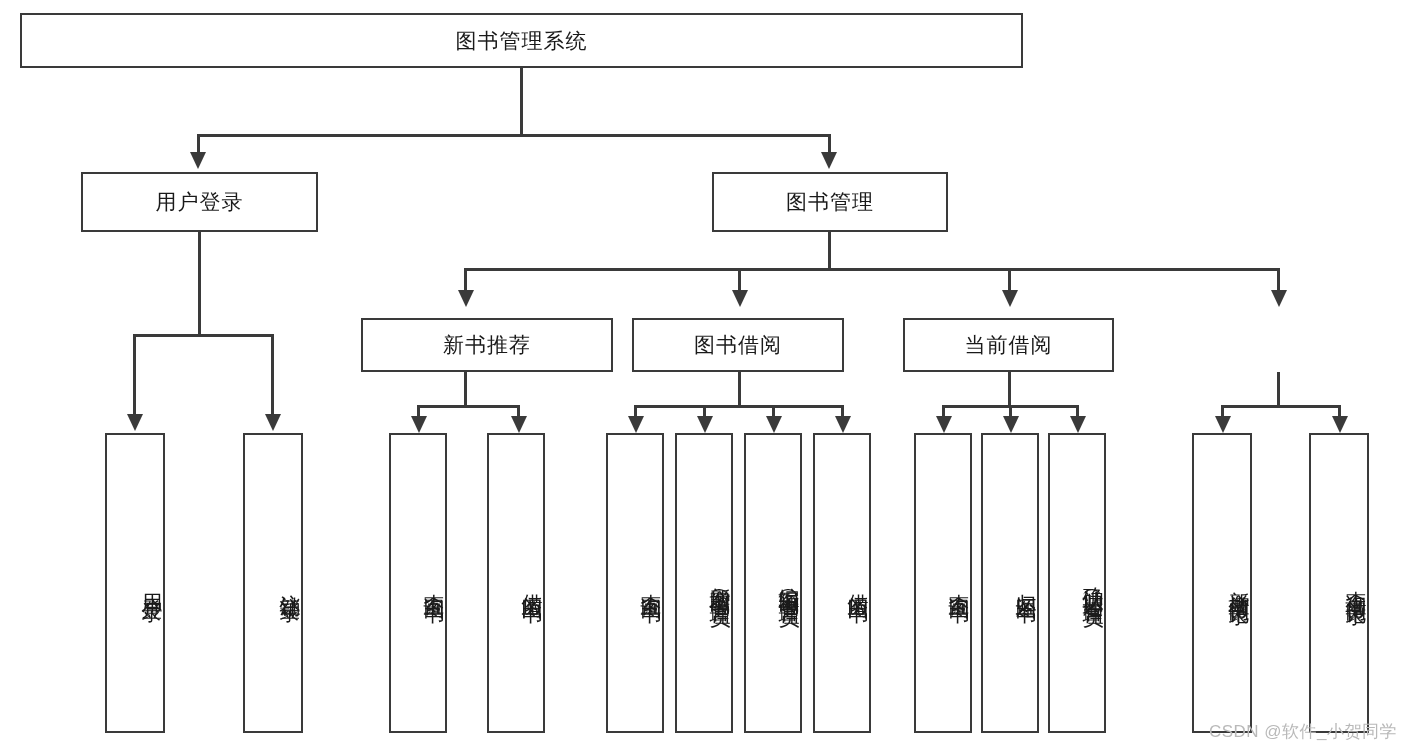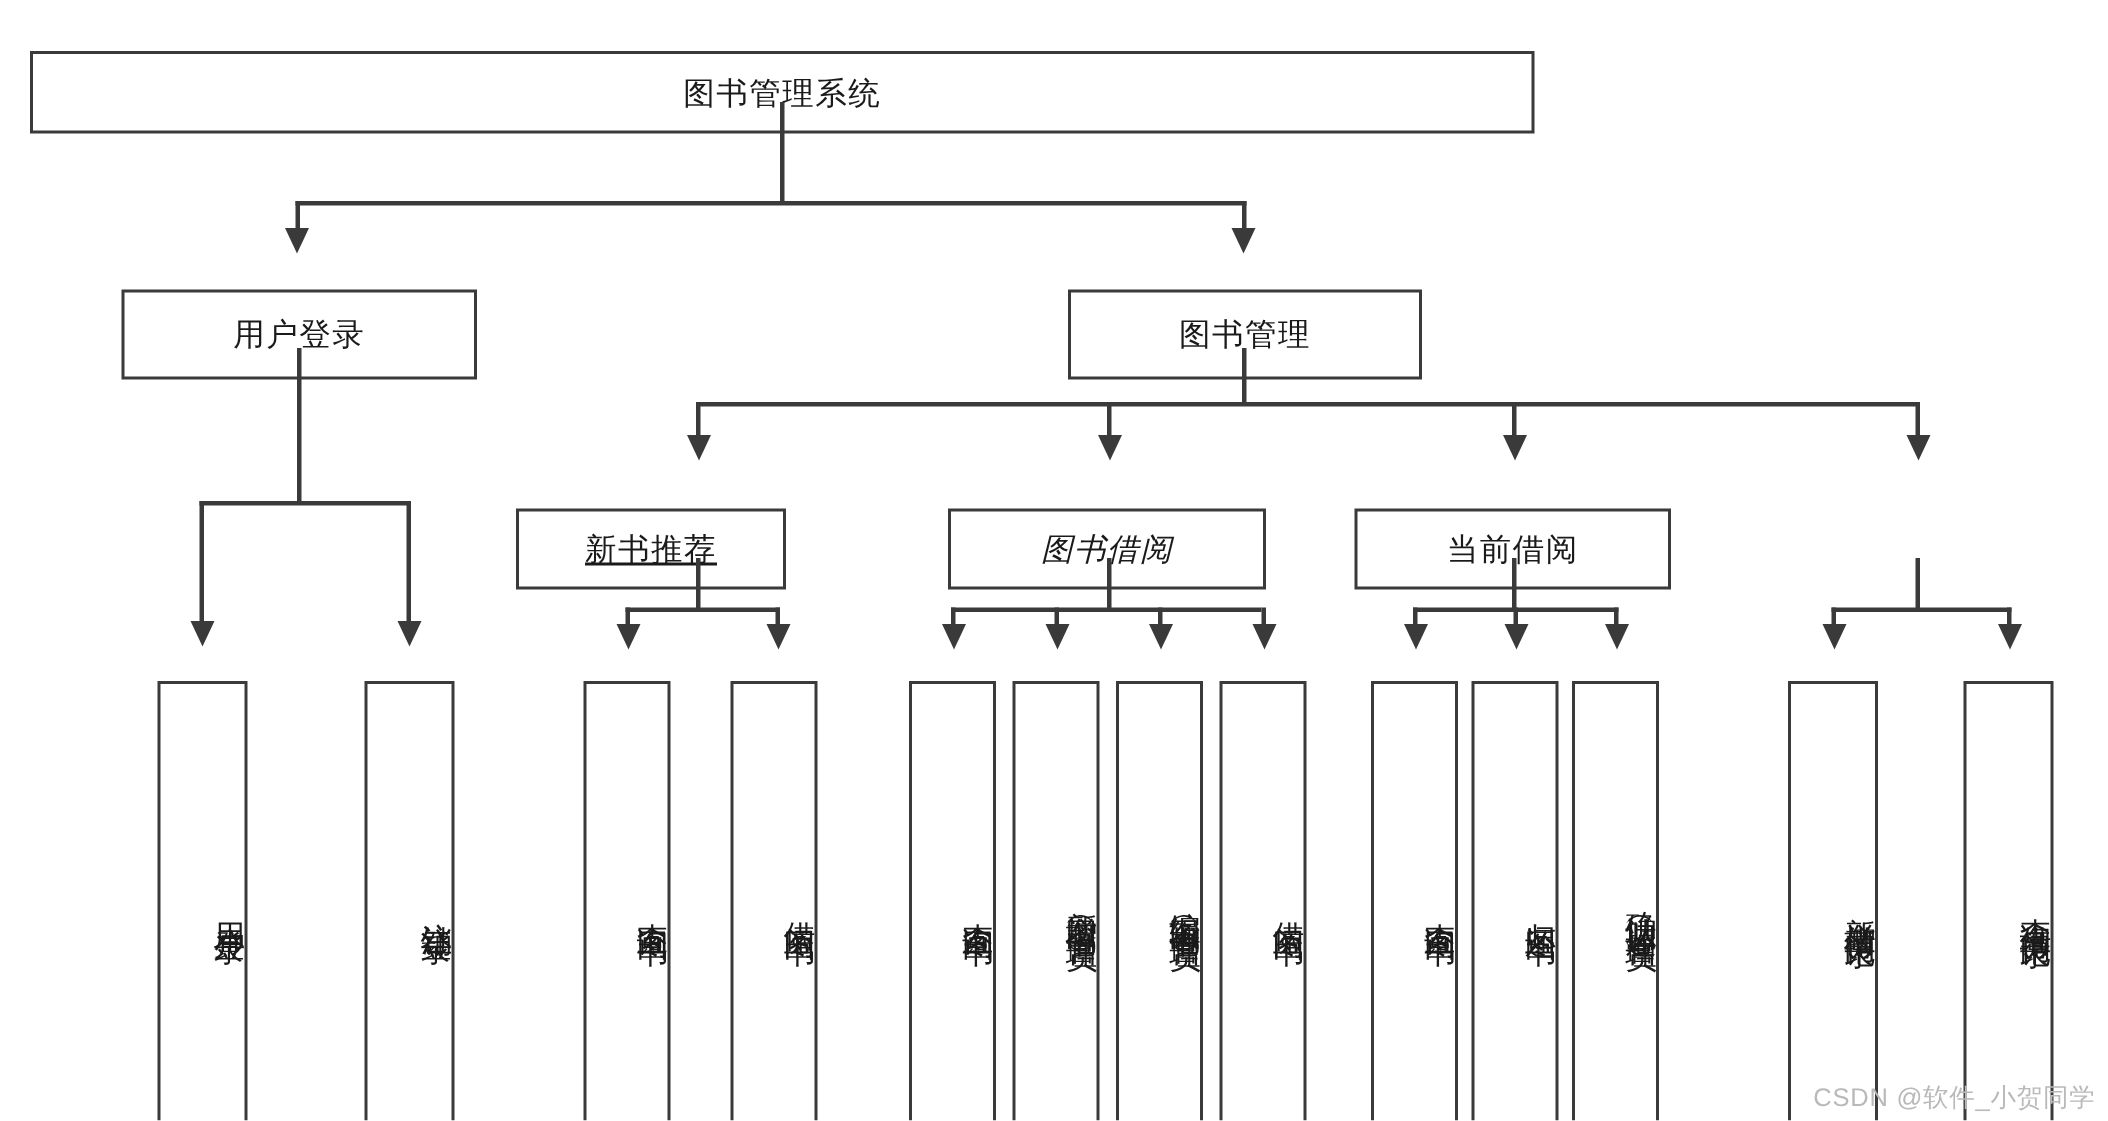--- a/index.html
+++ b/index.html
@@ -20,21 +20,20 @@
   
   .node {
     position: absolute;
     box-sizing: border-box;
     border: 2px solid #3a3a3a;
     background: #ffffff;
     display: flex;
     align-items: center;
     justify-content: center;
     color: #1a1a1a;
-    margin-top: 21px;
   }
   .node.horiz {
     font-size: 21px;
     letter-spacing: 1px;
   }
   .node.vert {
     writing-mode: vertical-rl;
     text-orientation: upright;
     font-size: 21px;
     letter-spacing: 3px;
@@ -120,24 +119,24 @@
 
   <div class="edge v" style="left:738px; top:268px; height:25px;"></div>
   <div class="arrow" style="left:732px; top:290px;"></div>
 
   <div class="edge v" style="left:1008px; top:268px; height:25px;"></div>
   <div class="arrow" style="left:1002px; top:290px;"></div>
 
   <div class="edge v" style="left:1277px; top:268px; height:25px;"></div>
   <div class="arrow" style="left:1271px; top:290px;"></div>
 
-  <div class="node horiz" style="left:344px; top:318px; width:180px; height:54px;text-decoration:underline;">
+  <div class="node horiz" style="left:361px; top:318px; width:252px; height:54px;">
     <span>新书推荐</span>
   </div>
-  <div class="node horiz" style="left:632px; top:318px; width:212px; height:54px;font-style:italic;">
+  <div class="node horiz" style="left:632px; top:318px; width:212px; height:54px;">
     <span>图书借阅</span>
   </div>
   <div class="node horiz" style="left:903px; top:318px; width:211px; height:54px;font-family:Liberation Mono, monospace;">
     <span>当前借阅</span>
   </div>
 
   <div class="edge v" style="left:464px; top:372px; height:36px;"></div>
   <div class="edge h" style="left:417px; top:405px; width:103px;"></div>
   <div class="edge v" style="left:417px; top:405px; height:14px;"></div>
   <div class="arrow" style="left:411px; top:416px;"></div>

